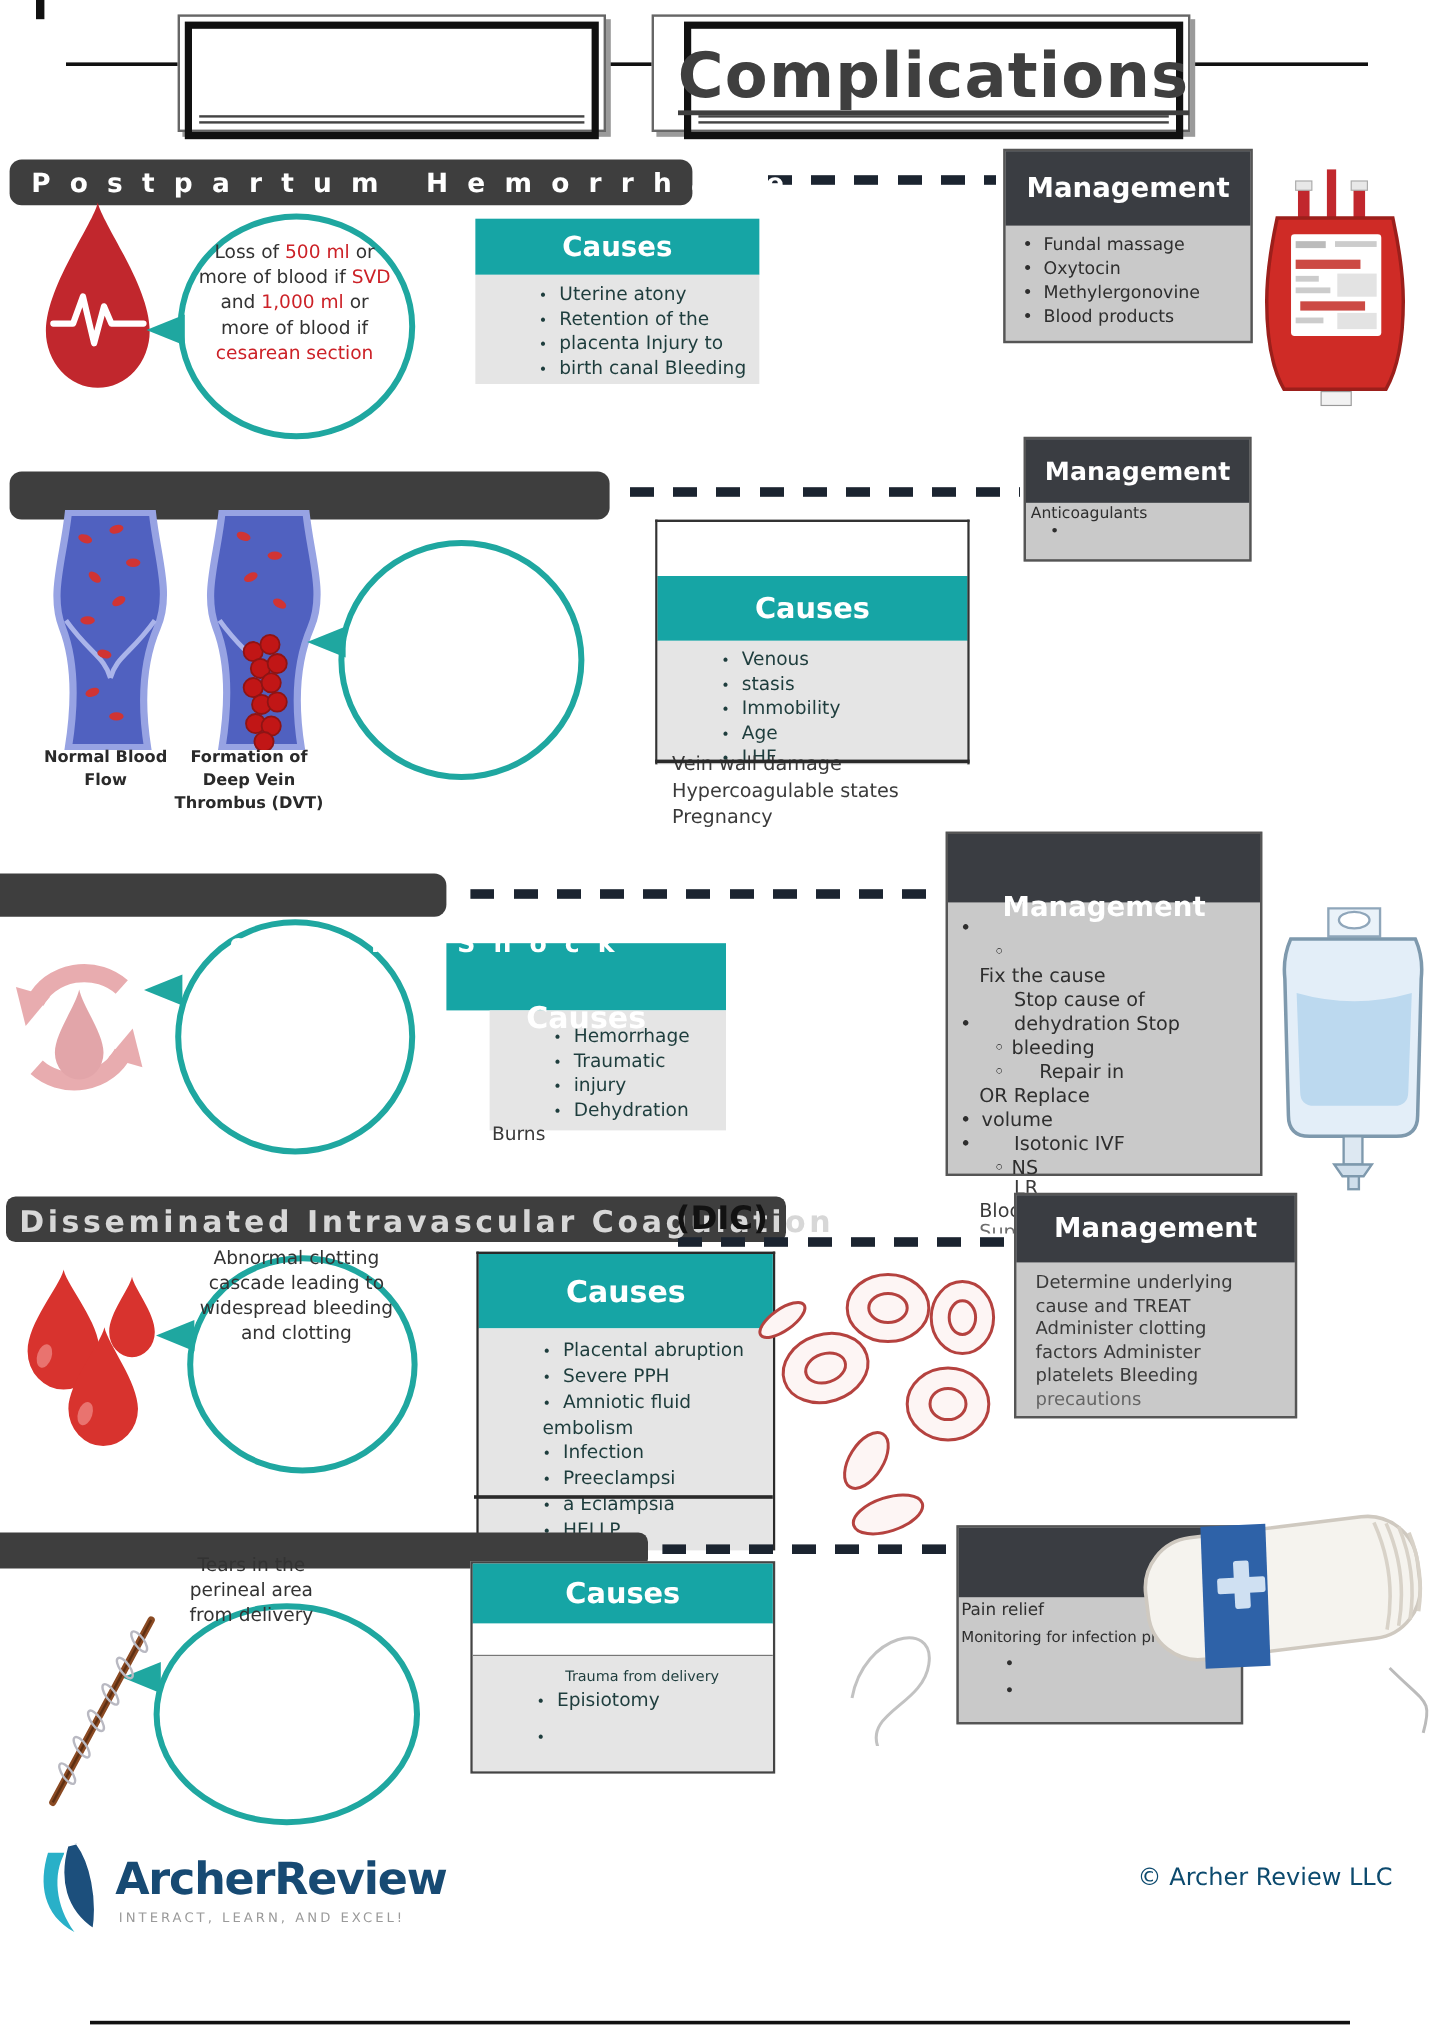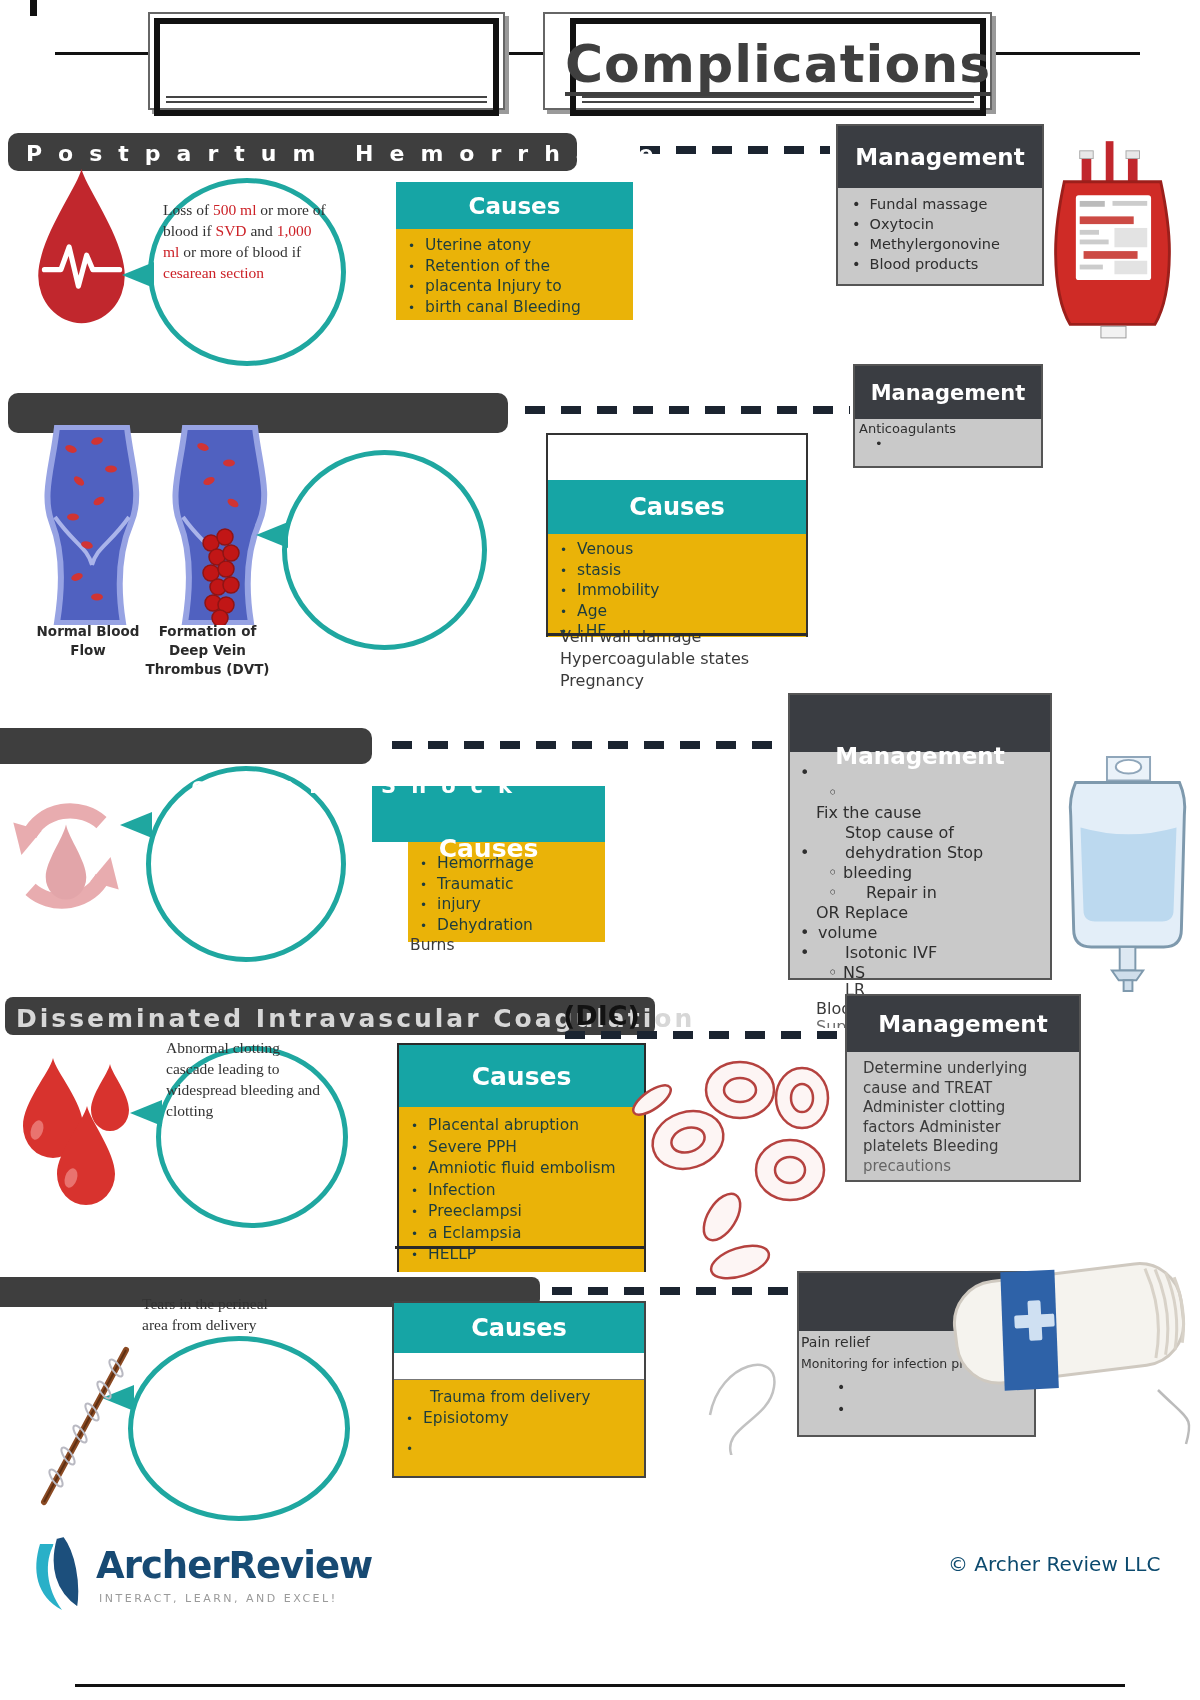--- a/index.html
+++ b/index.html
@@ -24,29 +24,29 @@
 
   .mgmt{position:absolute;border:2px solid #555;background:#c9c9c9;}
   .mgmt-h{background:#3a3d42;color:#fff;font-weight:bold;display:flex;align-items:center;justify-content:center;}
   .mgmt-b{position:relative;}
   .mgmt ul{margin:6px 0 0 0;padding:0 0 0 14px;list-style:none;}
   .mgmt li{font-size:14.5px;color:#2e2e2e;line-height:20px;}
   .mgmt li:before{content:"•";margin-right:9px;}
 
   .causes{position:absolute;}
   .c-head{background:#16a5a5;color:#fff;font-weight:bold;display:flex;align-items:center;justify-content:center;}
-  .c-body{background:#eab308;}
+  .c-body{background:#e5e5e5;padding-left:41px;}
   .c-body .crow{font-size:15.5px;color:#1e3d3d;line-height:19.5px;padding-left:12px;}
   .c-body .crow:before{content:"•";margin-right:10px;font-size:12px;}
   .crow.nobullet:before{content:"";margin-right:0;}
 
   .bubble{position:absolute;border:5px solid #1fa7a0;border-radius:50%;background:#fff;}
   .tail{position:absolute;width:0;height:0;border-top:13px solid transparent;border-bottom:13px solid transparent;
         border-right:32px solid #1fa7a0;}
-  .btext{position:absolute;text-align:left;font-size:15.5px;line-height:1.35;color:#333;z-index:10;font-family:Liberation Serif, serif;}
+  .btext{position:absolute;text-align:center;font-size:15.5px;line-height:1.35;color:#333;z-index:10;}
   .red{color:#cc2127;}
 
   .mrow{font-size:16px;line-height:20px;color:#2e2e2e;white-space:nowrap;}
   .mrow .g{display:inline-block;}
   .ovl{position:absolute;font-size:15.5px;color:#3a3a3a;white-space:nowrap;}
   .cutline{position:absolute;background:#2a2a2a;z-index:8;}
 
   .veslabel{position:absolute;font-size:13.5px;font-weight:bold;color:#2a2a2a;text-align:center;line-height:1.4;}
   .phantom{position:absolute;color:#fff;font-weight:bold;white-space:nowrap;z-index:12;}
 
@@ -348,21 +348,21 @@
       <ellipse cx="52" cy="92" rx="10" ry="4" transform="rotate(55 52 92)"></ellipse>
       <ellipse cx="40" cy="114" rx="10" ry="4" transform="rotate(55 40 114)"></ellipse>
       <ellipse cx="28" cy="136" rx="10" ry="4" transform="rotate(55 28 136)"></ellipse>
     </g>
   </svg>
 
   <div class="causes" style="left:392px;top:1301px;width:250px;border:2px solid #444;background:#fff;">
     <div class="c-head" style="height:50px;font-size:24px;">Causes</div>
     <div style="height:26px;background:#fff;border-bottom:1px solid #777;"></div>
     <div class="c-body" style="padding-top:8px;height:88px;">
-      <div class="crow nobullet" style="padding-left:36px;font-size:15px;">Trauma from delivery</div>
+      <div class="crow nobullet" style="padding-left:36px;font-size:12px;">Trauma from delivery</div>
       <div class="crow" style="font-size:15.5px;">Episiotomy</div>
       <div class="crow" style="font-size:15.5px;margin-top:10px;"></div>
     </div>
   </div>
 
   <div class="mgmt" style="left:797px;top:1271px;width:235px;height:162px;">
     <div class="mgmt-h" style="height:58px;"></div>
     <div class="mgmt-b" style="padding:3px 2px;">
       <div style="font-size:14px;color:#2f2f2f;">Pain relief</div>
       <div style="font-size:12.5px;color:#2f2f2f;margin-top:6px;">Monitoring for infection precautions</div>

